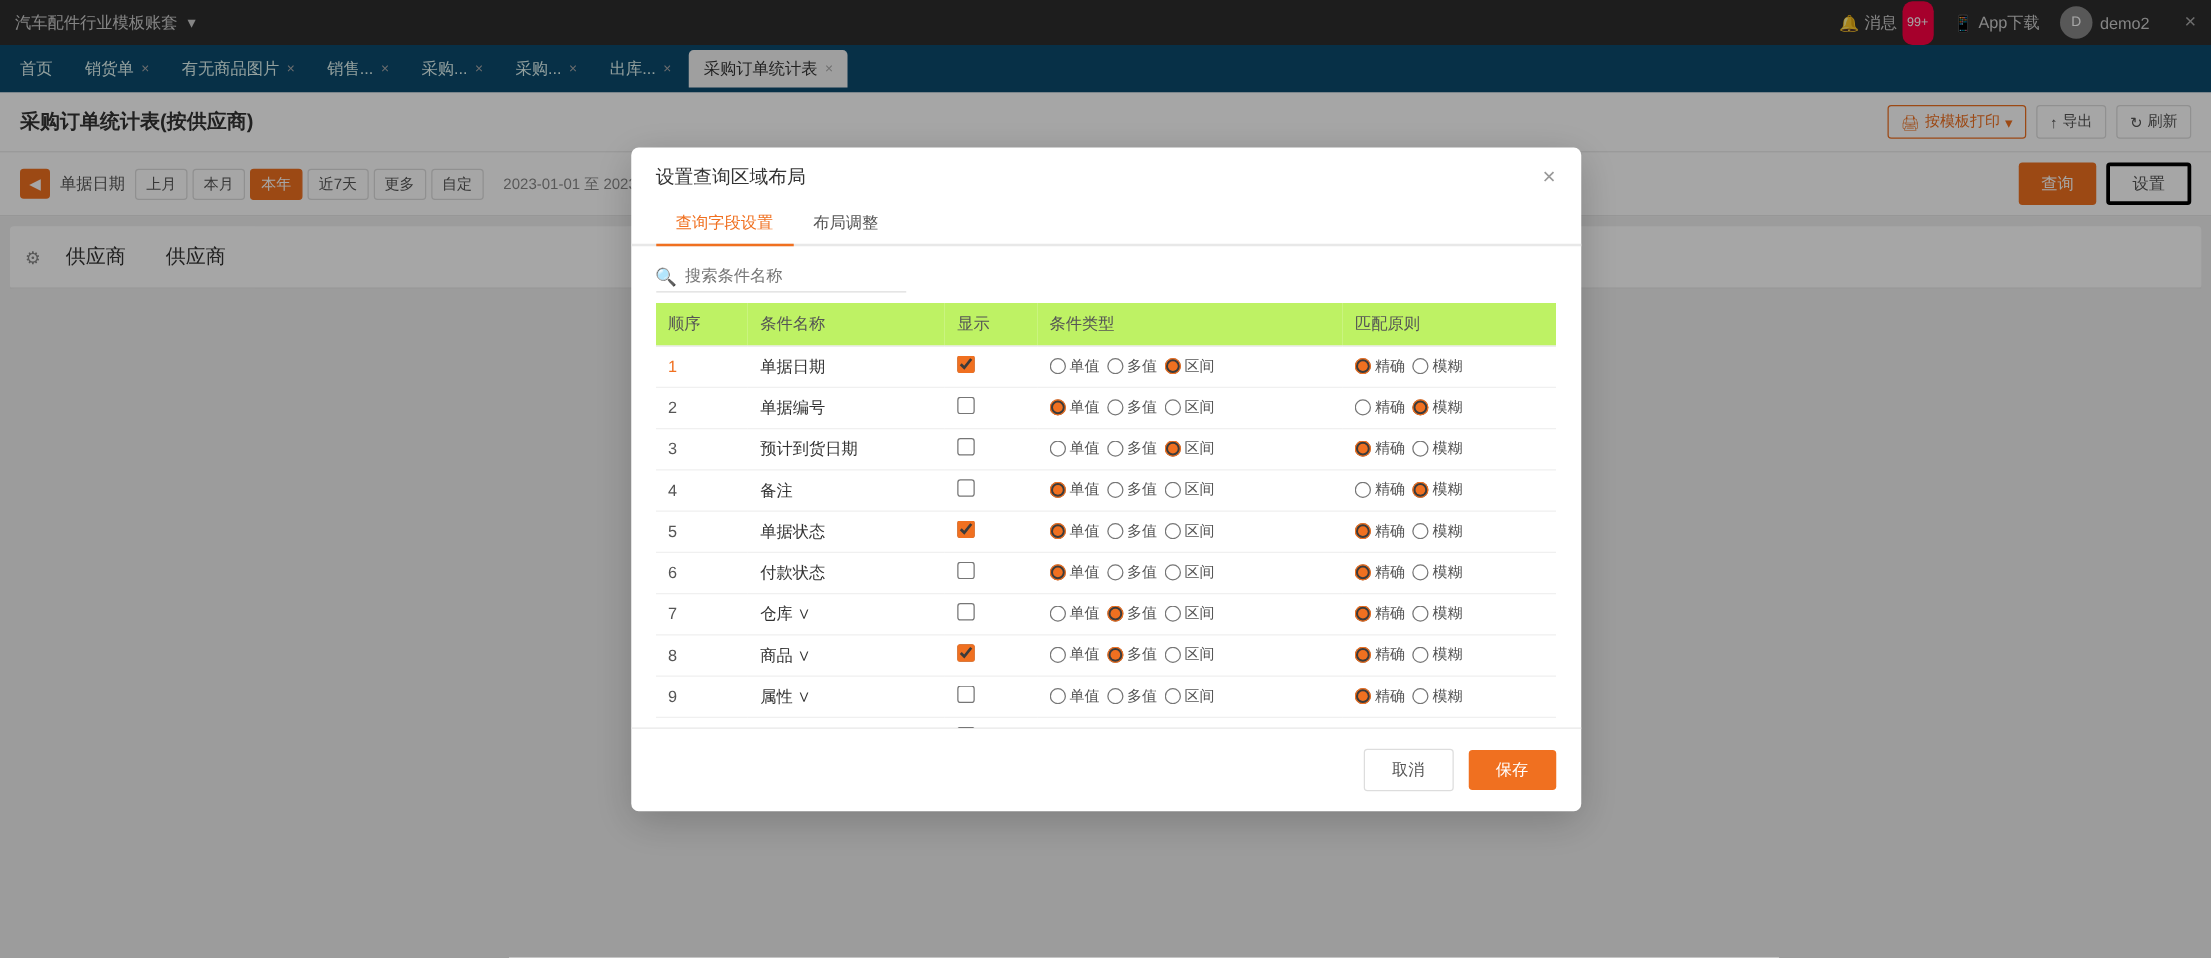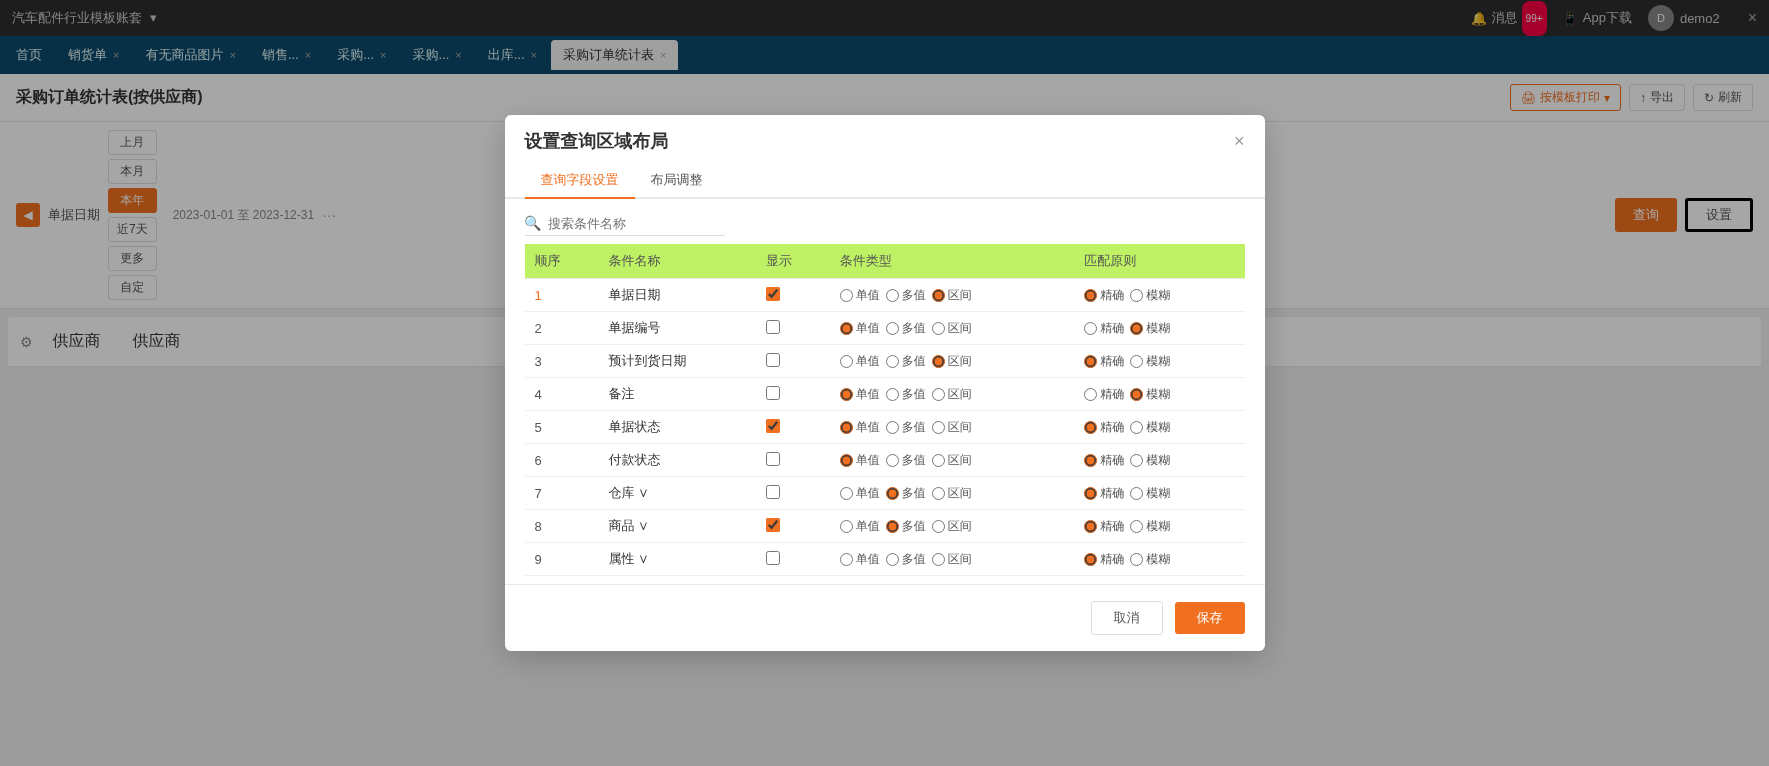--- a/index.html
+++ b/index.html
@@ -69,21 +69,21 @@
       align-items: center;
       gap: 8px;
       border-bottom: 1px solid #e8e8e8;
     }
     .filter-collapse-btn {
       width: 24px; height: 24px; background: #f07020; color: #fff; 
       display: flex; align-items: center; justify-content: center;
       border-radius: 3px; cursor: pointer; font-size: 12px;
     }
     .filter-label { color: #555; font-size: 13px; }
-    .filter-date-btns { display: flex; gap: 4px; flex-direction: column; }
+    .filter-date-btns { display: flex; gap: 4px; }
     .date-btn { 
       padding: 3px 8px; border: 1px solid #ddd; border-radius: 3px; 
       cursor: pointer; font-size: 12px; color: #555; background: #fff;
     }
     .date-btn.active { background: #f07020; color: #fff; border-color: #f07020; }
     .date-range { font-size: 12px; color: #888; margin-left: 8px; }
 
     
     .table-area {
       background: #fff;
@@ -115,21 +115,21 @@
       box-shadow: 0 8px 32px rgba(0,0,0,0.2);
       display: flex;
       flex-direction: column;
     }
     .modal-header {
       display: flex;
       align-items: center;
       justify-content: space-between;
       padding: 14px 20px 0 20px;
     }
-    .modal-title { font-size: 18px; font-weight: bold; color: #333; }
+    .modal-title { font-size: 15px; font-weight: normal; color: #333; }
     .modal-close { cursor: pointer; color: #999; font-size: 18px; line-height: 1; }
 
     
     .modal-tabs {
       display: flex;
       gap: 0;
       padding: 0 20px;
       border-bottom: 2px solid #e8e8e8;
       margin-top: 10px;
     }

